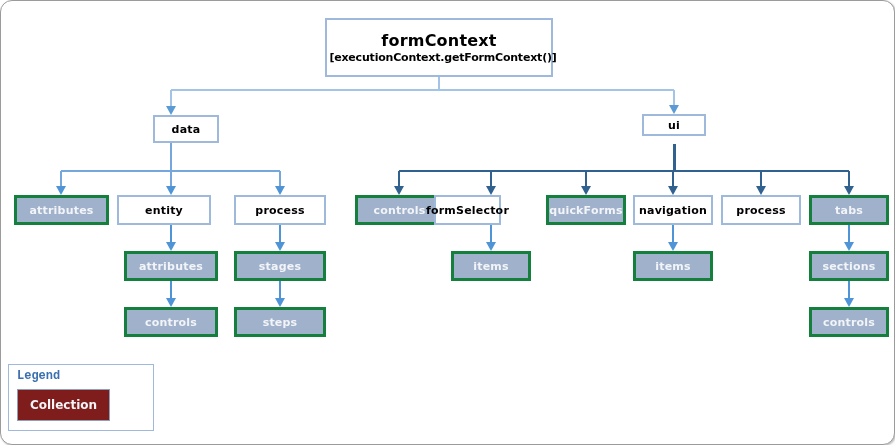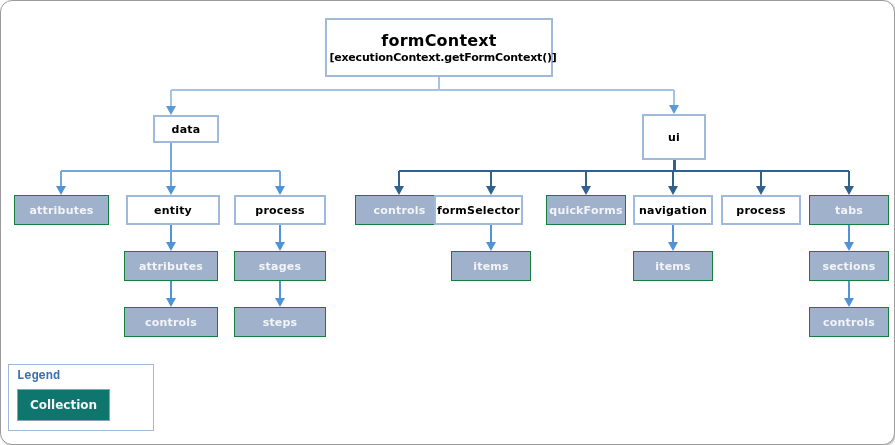--- a/index.html
+++ b/index.html
@@ -9,34 +9,34 @@
     box-shadow:1px 1px 2px rgba(0,0,0,0.25);
     overflow:hidden;
   }
   .wires{position:absolute;left:0;top:0;width:895px;height:445px;}
   .node{
     position:absolute;display:flex;align-items:center;justify-content:center;
     box-sizing:border-box;font-weight:bold;font-size:11px;letter-spacing:.2px;
     text-align:center;z-index:2;
   }
   .obj{background:#ffffff;border:2px solid #9FB9DC;color:#000000;}
-  .coll{background:#9FB1CB;border:1px solid #15803d;color:#F2F4F8;}
+  .coll{background:#9FB1CB;border:3px solid #15803d;color:#F2F4F8;}
   .root{flex-direction:column;line-height:1.25;border-width:2px;text-align:center;}
   .root-title{font-size:16px;font-weight:bold;color:#000;}
   .root-sub{font-size:11px;font-weight:bold;color:#000;letter-spacing:-0.2px;white-space:nowrap;padding-left:8px;}
   .legend{
     position:absolute;left:7px;top:363px;width:146px;height:67px;box-sizing:border-box;
     border:1.5px solid #9FB9DC;background:#fff;z-index:2;
   }
   .legend-title{
     position:absolute;left:8px;top:4px;font-size:12px;font-weight:bold;color:#3A6FB0;font-family:Liberation Mono, monospace;
   }
   .legend-chip{
     position:absolute;left:8px;top:24px;width:93px;height:32px;box-sizing:border-box;
-    background:#0f766e;border:1px solid #8CA0BE;color:#F2F4F8;
+    background:#7f1d1d;border:1px solid #8CA0BE;color:#F2F4F8;
     display:flex;align-items:center;justify-content:center;
     font-size:12px;font-weight:bold;
   }
 </style>
 </head>
 <body>
 
 <div class="canvas">
 
   <svg class="wires" viewBox="0 0 895 445">
@@ -107,38 +107,38 @@
   </svg>
 
   <div class="node obj root" style="left:324px;top:17px;width:228px;height:59px">
     <div class="root-title">formContext</div>
     <div class="root-sub">[executionContext.getFormContext()]</div>
   </div>
 
   <div class="node obj" style="left:152px;top:114px;width:66px;height:28px">
     <span>data</span>
   </div>
-  <div class="node obj" style="left:641px;top:113px;width:64px;height:46px">
+  <div class="node obj" style="left:641px;top:113px;width:64px;height:22px">
     <span>ui</span>
   </div>
 
   <div class="node coll" style="left:13px;top:194px;width:95px;height:30px">
     <span>attributes</span>
   </div>
-  <div class="node obj" style="left:125px;top:194px;width:94px;height:30px">
+  <div class="node obj" style="left:116px;top:194px;width:94px;height:30px">
     <span>entity</span>
   </div>
   <div class="node obj" style="left:233px;top:194px;width:92px;height:30px">
     <span>process</span>
   </div>
 
   <div class="node coll" style="left:354px;top:194px;width:89px;height:30px">
     <span>controls</span>
   </div>
-  <div class="node obj" style="left:433px;top:194px;width:89px;height:30px">
+  <div class="node obj" style="left:433px;top:194px;width:67px;height:30px">
     <span>formSelector</span>
   </div>
   <div class="node obj" style="left:632px;top:194px;width:80px;height:30px">
     <span>navigation</span>
   </div>
   <div class="node coll" style="left:545px;top:194px;width:80px;height:30px">
     <span>quickForms</span>
   </div>
   <div class="node obj" style="left:720px;top:194px;width:80px;height:30px">
     <span>process</span>

